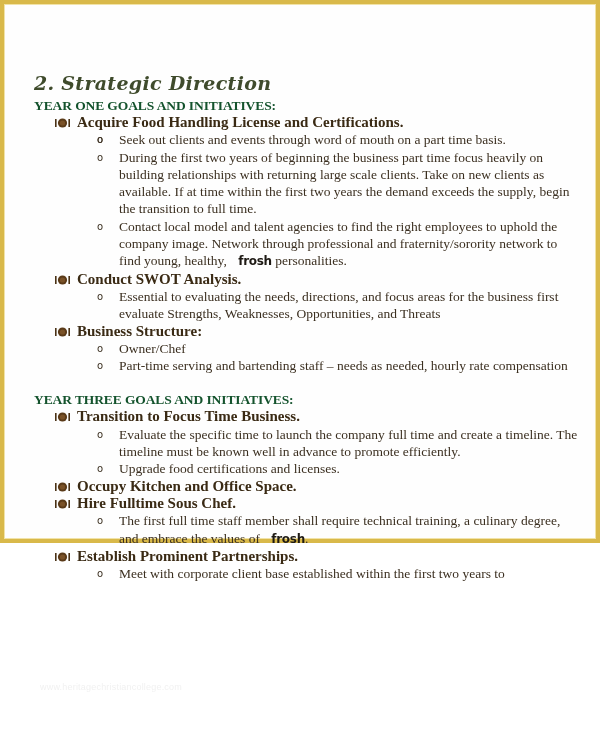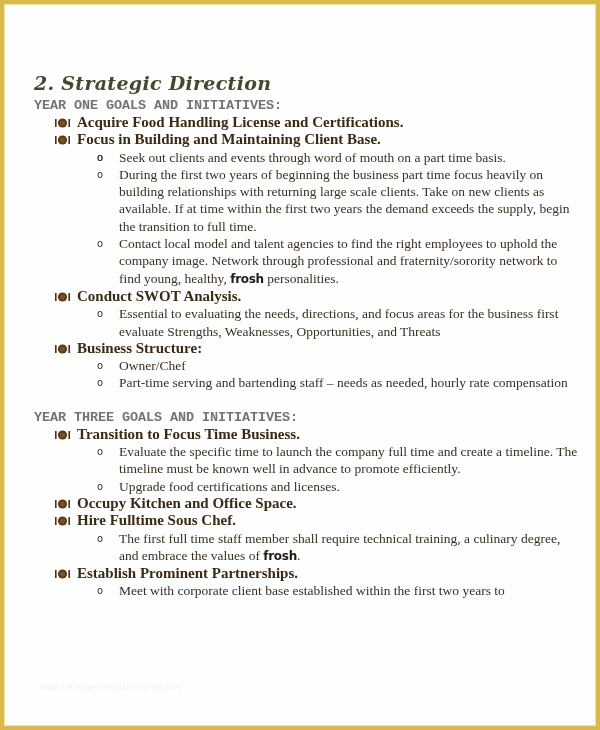--- a/index.html
+++ b/index.html
@@ -3,21 +3,21 @@
   <meta charset="utf-8">
   <style>
     * { box-sizing: border-box; margin: 0; padding: 0; }
     html, body { width: 600px; height: 730px; background: #ffffff; overflow: hidden; }
     body {
       font-family: "Liberation Serif", "DejaVu Serif", serif;
       color: #3b2f20;
     }
     .page {
       position: relative;
-      width: 600px; height: 730px;
+      width: 600px; height: 543px;
       background: #fefefe;
       border: 4px solid #d9b94a;
       box-shadow: inset 0 0 0 1px #f1e3a8;
     }
     .content {
       position: absolute;
       left: 30px; top: 66px;
       width: 545px;
     }
     .section-title {
@@ -26,24 +26,23 @@
       font-weight: bold;
       font-size: 19px;
       color: #3f4b2c;
       letter-spacing: 0.3px;
       line-height: 26px;
       height: 27px;
     }
     .year-heading {
       font-weight: bold;
       font-size: 13.5px;
-      color: #737373;
+      color: #14532d;
       line-height: 17px;
       letter-spacing: -0.1px;
-      font-family: Liberation Mono, monospace;
     }
     .year-gap { height: 17px; }
     .goal {
       position: relative;
       padding-left: 43px;
       font-weight: bold;
       font-size: 15px;
       color: #3a2a14;
       line-height: 17.3px;
     }
@@ -67,20 +66,21 @@
       font-size: 10px;
       line-height: 17px;
       color: #3b2f20;
     }
     .brand {
       font-family: "DejaVu Sans", sans-serif;
       font-weight: bold;
       font-size: 12px;
       color: #1e1a14;
       letter-spacing: -0.3px;
+      margin-left: 8px;
     }
     .watermark {
       position: absolute;
       left: 36px; top: 678px;
       font-family: "Liberation Sans", sans-serif;
       font-size: 9px;
       color: #f1f1f1;
       letter-spacing: 0.2px;
     }
   </style>
@@ -98,29 +98,20 @@
       <div class="goal">
         <svg class="goal-icon" viewBox="0 0 15 10">
             <rect x="0" y="1" width="1.6" height="8" fill="#4a3216"></rect>
             <circle cx="7.5" cy="5" r="4.6" fill="#5a3a18"></circle>
             <circle cx="7.5" cy="5" r="2.6" fill="#7a5228"></circle>
             <rect x="13.4" y="1" width="1.6" height="8" fill="#4a3216"></rect>
           </svg>
         <span>Acquire Food Handling License and Certifications.</span>
       </div>
 
-      <div class="goal">
-        <svg class="goal-icon" viewBox="0 0 15 10">
-            <rect x="0" y="1" width="1.6" height="8" fill="#4a3216"></rect>
-            <circle cx="7.5" cy="5" r="4.6" fill="#5a3a18"></circle>
-            <circle cx="7.5" cy="5" r="2.6" fill="#7a5228"></circle>
-            <rect x="13.4" y="1" width="1.6" height="8" fill="#4a3216"></rect>
-          </svg>
-        <span>Focus in Building and Maintaining Client Base.</span>
-      </div>
       <div class="sub-list">
         <div class="sub">
           <span class="sub-bullet">o</span>
         </div>
         <div class="sub">
           <span class="sub-bullet">o</span>
           <span>Seek out clients and events through word of mouth on a part time basis.</span>
         </div>
         <div class="sub">
           <span class="sub-bullet">o</span>

